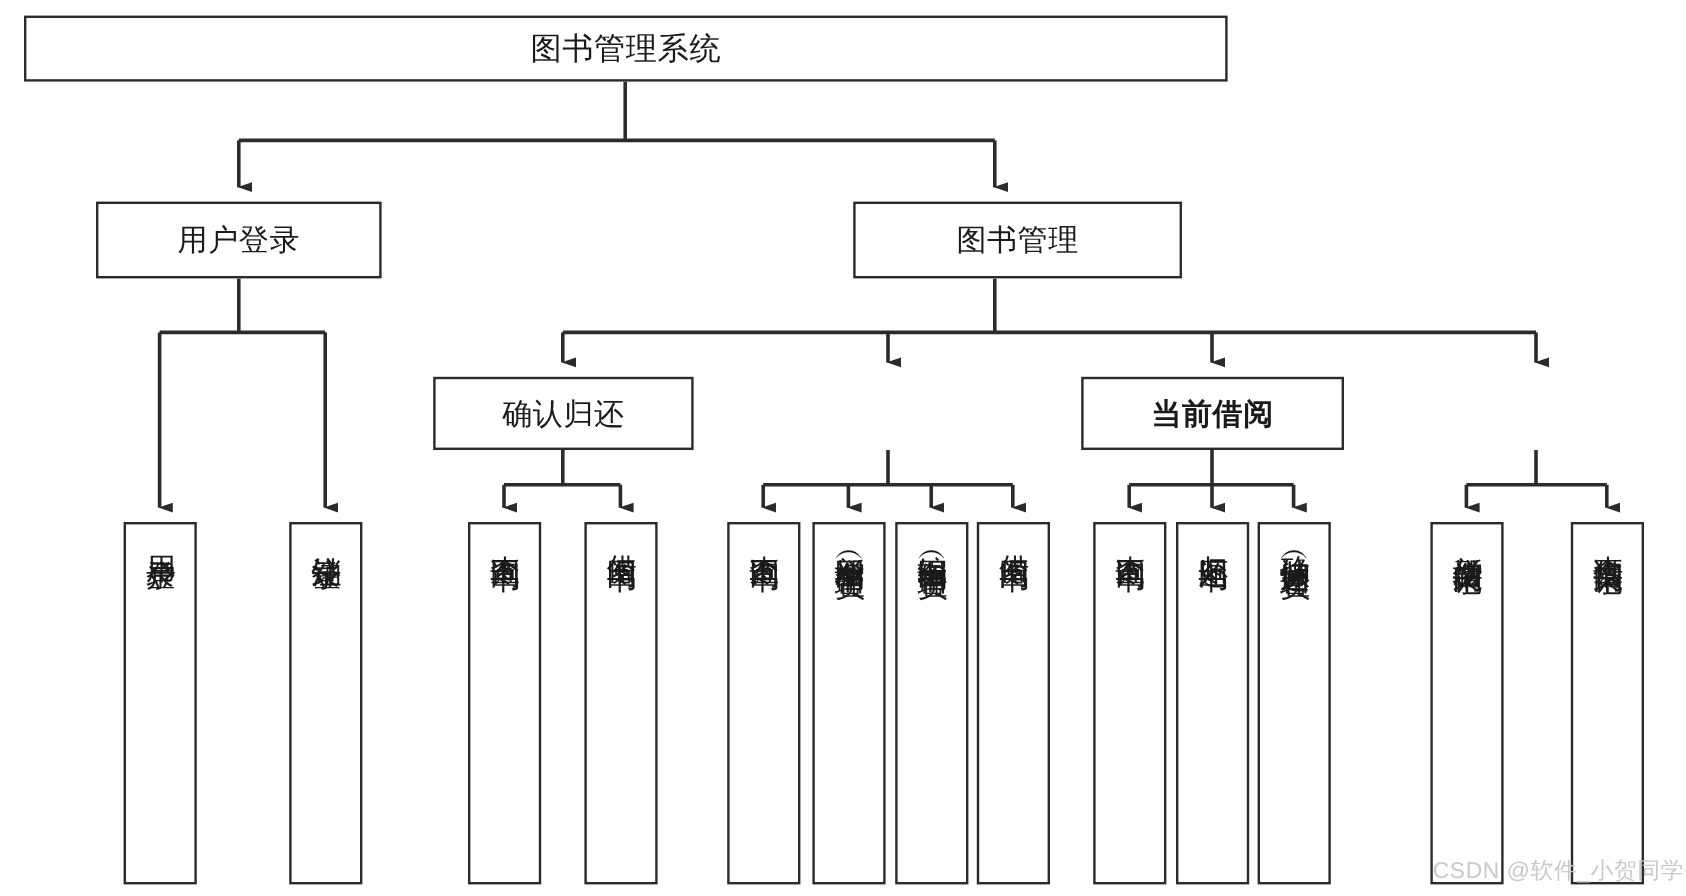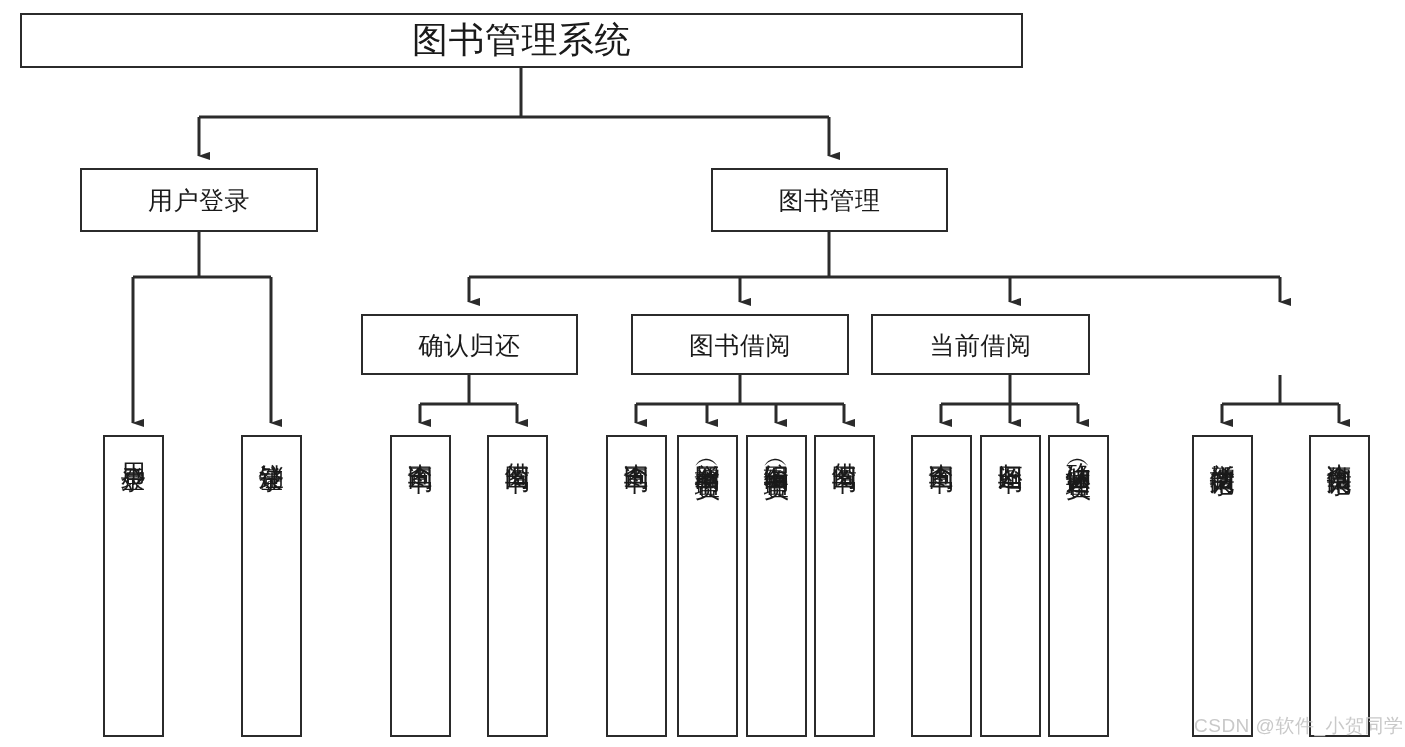--- a/index.html
+++ b/index.html
@@ -51,21 +51,21 @@
     padding-top: 6px;
   }
   .node.vert .label {
     writing-mode: vertical-rl;
     text-orientation: upright;
     font-size: 25px;
     line-height: 1.05;
     letter-spacing: 2px;
     white-space: nowrap;
   }
-  .node.root .label { font-size: 36px; }
+  .node.root .label { font-size: 26px; }
   .watermark {
     position: absolute;
     color: #c9c9c9;
     font-size: 19px;
     letter-spacing: 0.5px;
     white-space: nowrap;
     user-select: none;
   }
 </style>
 </head>
@@ -126,31 +126,28 @@
     </g>
   </svg>
 
   <div class="node horiz root" style="left:20px; top:13px; width:1003px; height:55px;">
     <span class="label">图书管理系统</span>
   </div>
 
   <div class="node horiz" style="left:80px; top:168px; width:238px; height:64px;">
     <span class="label">用户登录</span>
   </div>
-  <div class="node horiz" style="left:711px; top:168px; width:237px; height:64px;">
+  <div class="node horiz" style="left:711px; top:168px; width:274px; height:64px;">
     <span class="label">图书管理</span>
   </div>
 
   <div class="node horiz" style="left:361px; top:314px; width:217px; height:61px;">
     <span class="label">确认归还</span>
   </div>
-  <div class="node horiz" style="left:631px; top:314px; width:218px; height:61px;">
-    <span class="label">图书借阅</span>
-  </div>
-  <div class="node horiz" style="left:871px; top:314px; width:219px; height:61px;">
+  <div class="node horiz" style="left:901px; top:314px; width:219px; height:61px;font-weight:bold;">
     <span class="label">当前借阅</span>
   </div>
 
   <div class="node vert" style="left:103px; top:435px; width:61px; height:302px;">
     <span class="label">用户登录</span>
   </div>
   <div class="node vert" style="left:241px; top:435px; width:61px; height:302px;">
     <span class="label">注销登录</span>
   </div>
 

